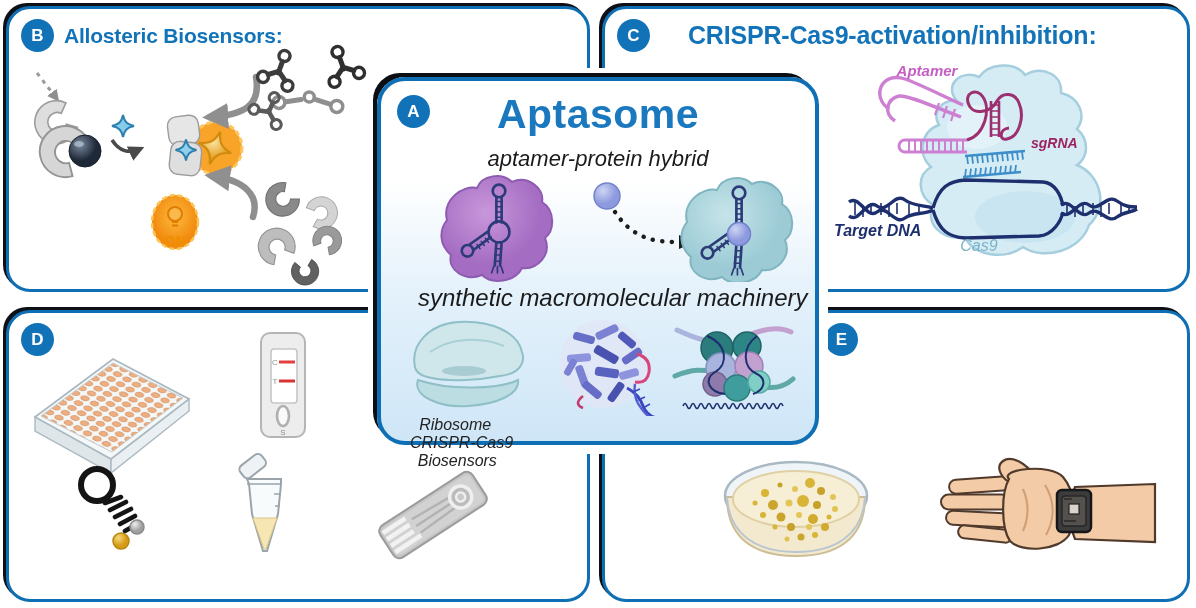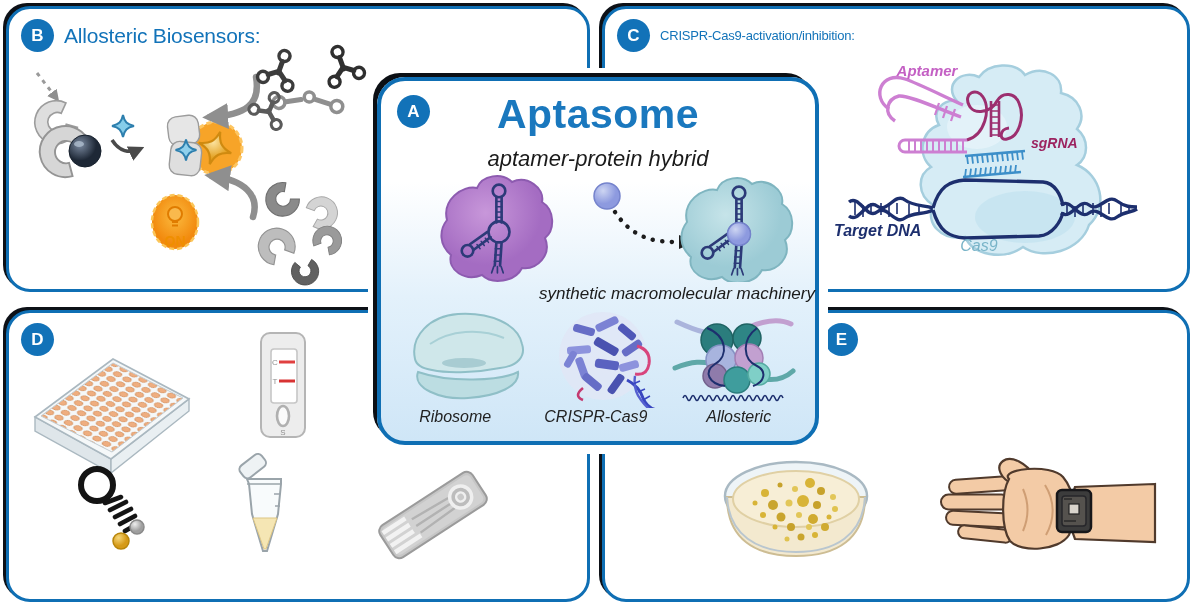--- a/index.html
+++ b/index.html
@@ -11,32 +11,32 @@
   .panel-c{left:602px;top:6px;width:582px;height:280px;}
   .panel-d{left:6px;top:310px;width:578px;height:286px;}
   .panel-e{left:602px;top:310px;width:582px;height:286px;}
   .panel-a{position:absolute;left:377px;top:77px;width:434px;height:360px;z-index:6;
            border:4px solid #0f6fb4;border-radius:28px;
            background:linear-gradient(180deg,#ffffff 0%,#ffffff 28%,#e3f1fb 60%,#cfe6f7 100%);
            box-shadow:-5px -5px 0 -1px #0b0f14,0 0 0 9px #ffffff;}
   .hdr{position:absolute;left:12px;top:10px;display:flex;align-items:center;gap:10px;z-index:3;}
   .badge{width:33px;height:33px;border-radius:50%;background:#1272b8;color:#ffffff;
          display:flex;align-items:center;justify-content:center;font-weight:bold;font-size:17px;}
-  .hdr h2{margin:0;font-size:21px;font-weight:normal;color:#1273b9;letter-spacing:-0.2px;white-space:nowrap;}
-  .panel-c .hdr h2{font-size:13px;}
+  .hdr h2{margin:0;font-size:21px;font-weight:bold;color:#1273b9;letter-spacing:-0.2px;white-space:nowrap;}
+  .panel-c .hdr h2{font-size:25px;margin-left:28px;}
   .it{font-style:italic;}
   .ill{position:absolute;left:0;top:0;width:100%;height:100%;}
   
   .a-badge{position:absolute;left:16px;top:14px;}
   .a-title{margin:10px 0 0 0;text-align:center;font-size:41px;font-weight:bold;color:#1a78be;letter-spacing:0.5px;}
   .a-sub{text-align:center;font-style:italic;color:#1b1b1b;font-size:22px;margin-top:8px;}
-  .a-sub2{text-align:right;font-style:italic;color:#1b1b1b;font-size:17px;margin-top:2px;}
+  .a-sub2{text-align:left;font-style:italic;color:#1b1b1b;font-size:24px;margin-top:2px;padding-left:37px;}
   .a-hero{display:block;margin:2px auto 0 auto;}
   .a-mols{display:block;margin:0 auto;}
-  .a-labels{display:flex;width:420px;margin:0 auto;font-style:italic;font-size:16px;color:#222;}
+  .a-labels{display:flex;width:420px;margin:0 auto;font-style:italic;font-size:16px;color:#222;flex-direction:column;}
   .a-labels span{display:block;text-align:center;}
   .a-labels .l1{width:32%;} .a-labels .l2{width:35%;} .a-labels .l3{width:33%;}
   svg text{font-family:"Liberation Sans","DejaVu Sans",sans-serif;}
 </style>
 </head>
 <body>
 
 <div id="fig">
 
   <section class="panel panel-b">
@@ -407,17 +407,17 @@
         <circle cx="4" cy="26" r="13" fill="#3f9d9d" stroke="#2b7d7d" stroke-width="1.5"></circle>
         <circle cx="26" cy="20" r="11" fill="#7fcfc7" stroke="#55aba2" stroke-width="1.5"></circle>
         <path d="M -26,-26 C -6,-18 -4,2 -18,10 C -30,18 -24,30 -8,32" fill="none" stroke="#1d2f6e" stroke-width="2"></path>
         <path d="M 24,-26 C 8,-14 10,6 24,12 C 34,17 32,28 20,32" fill="none" stroke="#1d2f6e" stroke-width="2"></path>
         <path d="M -50,44 q 2,-5 4,0 t 4,0 t 4,0 t 4,0 t 4,0 t 4,0 t 4,0 t 4,0 t 4,0 t 4,0 t 4,0 t 4,0 t 4,0 t 4,0 t 4,0 t 4,0 t 4,0 t 4,0 t 4,0 t 4,0 t 4,0 t 4,0 t 4,0 t 4,0 t 4,0" fill="none" stroke="#1d2f6e" stroke-width="1.6"></path>
       </g>
     </svg>
     <div class="a-labels">
       <span class="l1">Ribosome</span>
       <span class="l2">CRISPR-Cas9</span>
-      <span class="l3">Allosteric</span>
+      <span class="l3">Biosensors</span>
     </div>
   </section>
 
 </div>
 
 </body></html>

